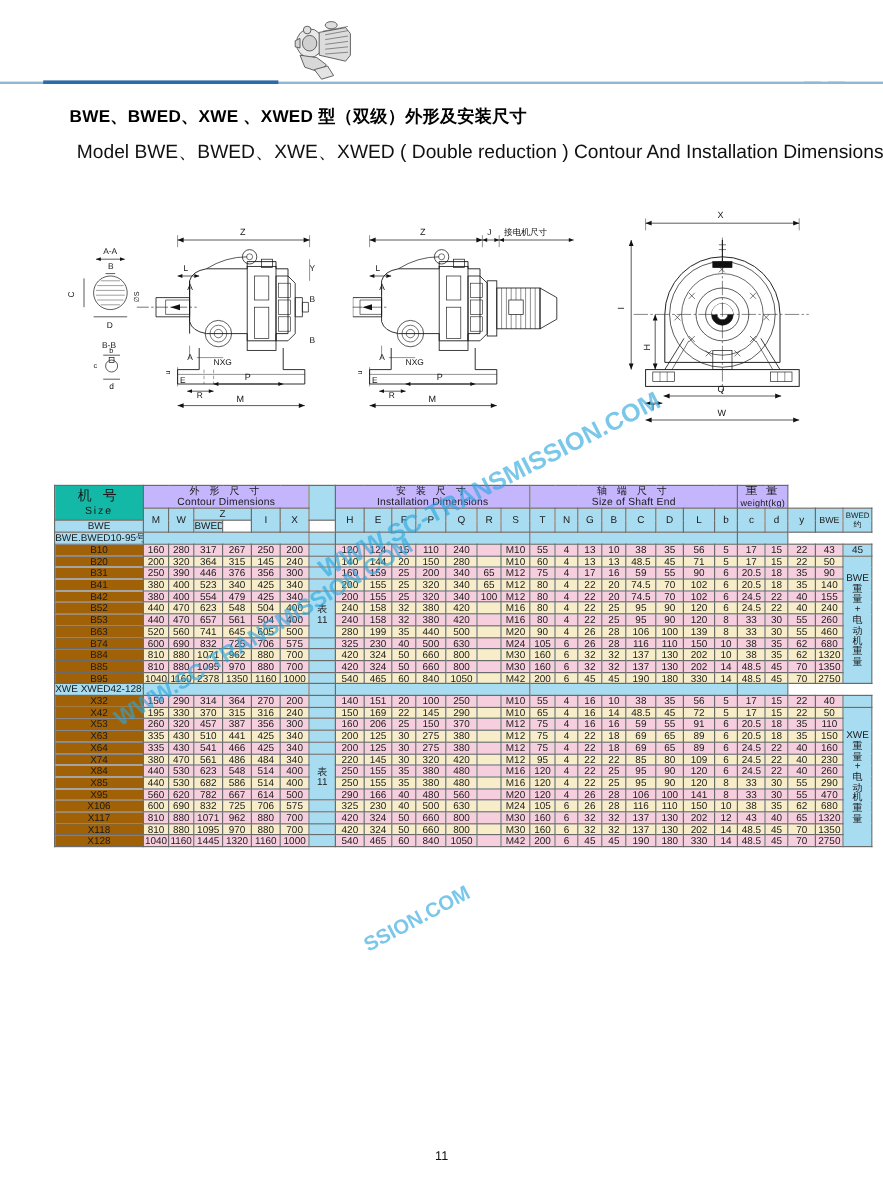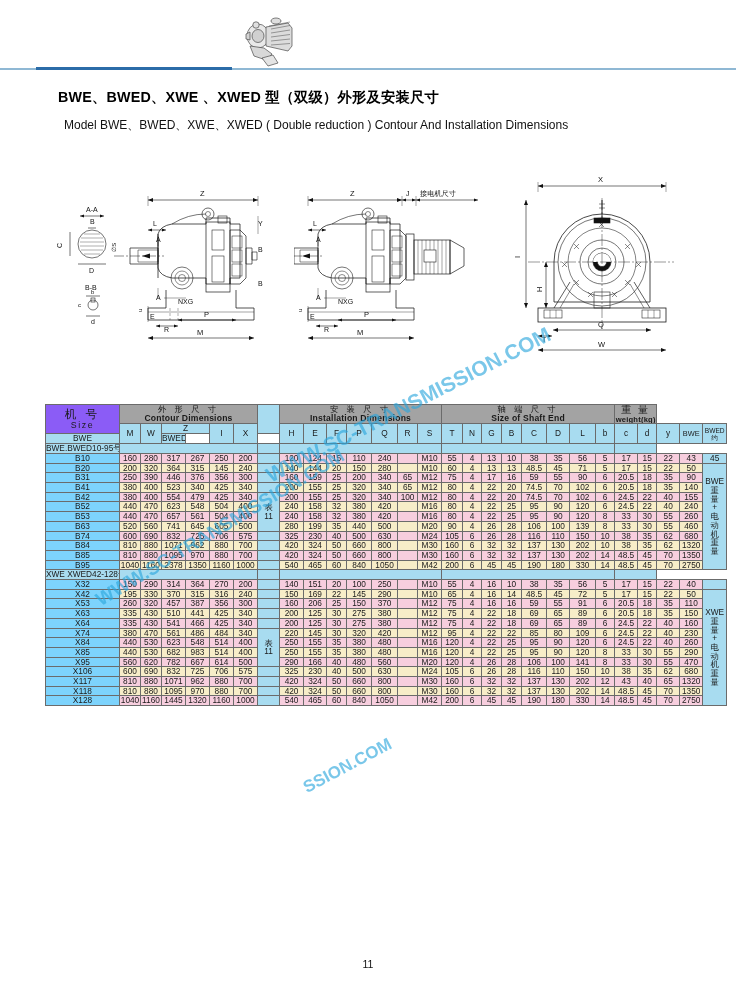--- a/index.html
+++ b/index.html
@@ -16,48 +16,48 @@
   
   .topband{position:absolute;left:0;top:0;width:736px;height:70px;background:#fff;}
   .hdr-rule{position:absolute;left:0;top:68px;width:736px;height:1.6px;background:#8fb8d4;}
   .hdr-rule-accent{position:absolute;left:36px;top:66.5px;width:196px;height:3.2px;background:#2b6ca8;}
   .hdr-logo{position:absolute;left:232px;top:10px;width:80px;height:58px;}
   .hdr-ticks{position:absolute;right:18px;top:60px;width:48px;height:8px;}
   .hdr-ticks i{display:inline-block;width:14px;height:1.4px;background:#9db6c6;margin-right:6px;vertical-align:middle;}
 
   
   .title-cn{position:absolute;left:58px;top:88px;font-size:14.3px;font-weight:bold;letter-spacing:.2px;white-space:nowrap;}
-  .title-en{position:absolute;left:64px;top:117px;font-size:12px;font-weight:400;color:#111;white-space:nowrap;}
+  .title-en{position:absolute;left:64px;top:117px;font-size:16px;font-weight:400;color:#111;white-space:nowrap;}
 
   
   .draw{position:absolute;}
   .draw svg{display:block;}
 
   
   .tbl-wrap{position:absolute;left:45px;top:404px;width:646px;}
   table.spec{border-collapse:collapse;table-layout:fixed;width:646px;}
   table.spec td,table.spec th{
     border:1px solid #6b6b6b;
     font-size:8.3px;
     text-align:center;
     vertical-align:middle;
     padding:0;
     line-height:1.05;
     font-weight:400;
     color:#1a1a1a;
     overflow:hidden;
     white-space:nowrap;
   }
-  .hd{background:#a3a3a3;font-weight:bold;}
+  .hd{background:#c4b5fd;font-weight:bold;}
   .hd-grp{font-size:10.4px;letter-spacing:3px;}
-  .hd-grp small{display:block;font-size:8.6px;letter-spacing:.2px;font-weight:bold;}
+  .hd-grp small{display:block;font-size:8.6px;letter-spacing:.2px;font-weight:normal;}
   .hd-sub{background:#a8dcf0;font-size:8.6px;font-weight:bold;height:15px;}
   .hd-mini{font-size:6.4px;font-weight:bold;}
-  .sizecell{background:#7dd3fc;font-weight:bold;font-size:9.2px;}
-  .sizehd{background:#8b5cf6;font-weight:bold;}
+  .sizecell{background:#a16207;font-weight:bold;font-size:9.2px;}
+  .sizehd{background:#14b8a6;font-weight:bold;}
   .sizehd .cn{font-size:11.6px;letter-spacing:3px;display:block;}
   .sizehd .en{font-size:8.8px;letter-spacing:1.6px;display:block;}
   .sect{background:#a8dcf0;font-size:6.6px;text-align:left;padding-left:2px;font-weight:bold;}
   .sectblank{background:#a8dcf0;}
   .pink{background:#f7cede;}
   .cream{background:#f7edc8;}
   .blue{background:#a8dcf0;}
   .biao{background:#a8dcf0;font-size:11px;font-weight:bold;line-height:1.45;}
   .vert-note{background:#a8dcf0;font-size:8.4px;font-weight:bold;line-height:1.22;}
   .wt{font-size:8.3px;}
@@ -1041,21 +1041,21 @@
             <td class="pink">24.5</td>
             <td class="pink">22</td>
             <td class="pink">40</td>
             <td class="pink wt">260</td>
           </tr>
           <tr>
             <td class="sizecell">X85</td>
             <td class="cream">440</td>
             <td class="cream">530</td>
             <td class="cream">682</td>
-            <td class="cream">983</td>
+            <td class="cream">586</td>
             <td class="cream">514</td>
             <td class="cream">400</td>
             <td class="cream">250</td>
             <td class="cream">155</td>
             <td class="cream">35</td>
             <td class="cream">380</td>
             <td class="cream">480</td>
             <td class="cream"></td>
             <td class="cream">M16</td>
             <td class="cream">120</td>

